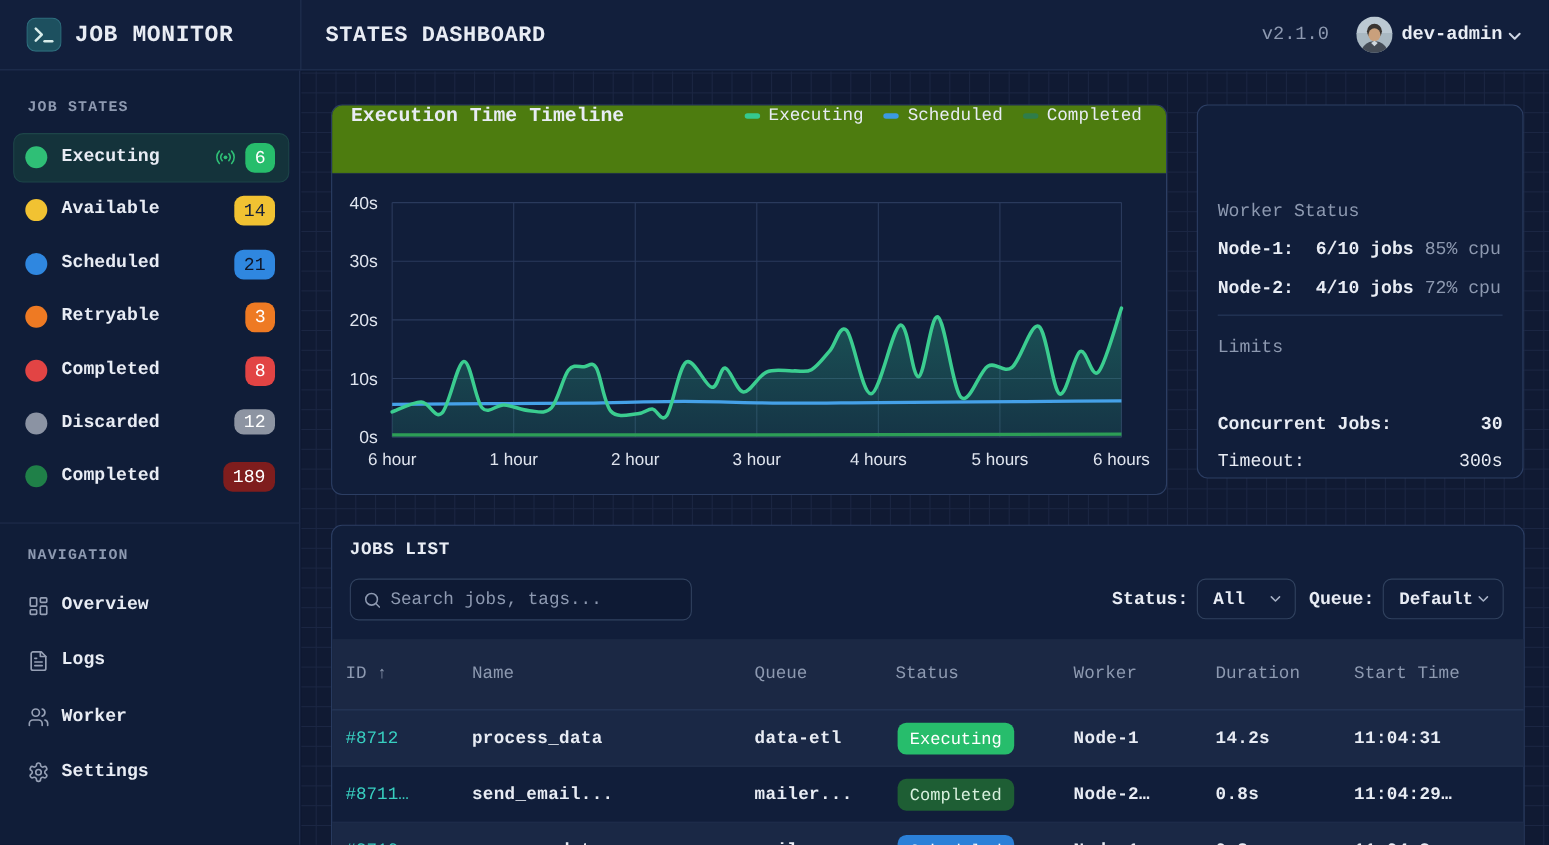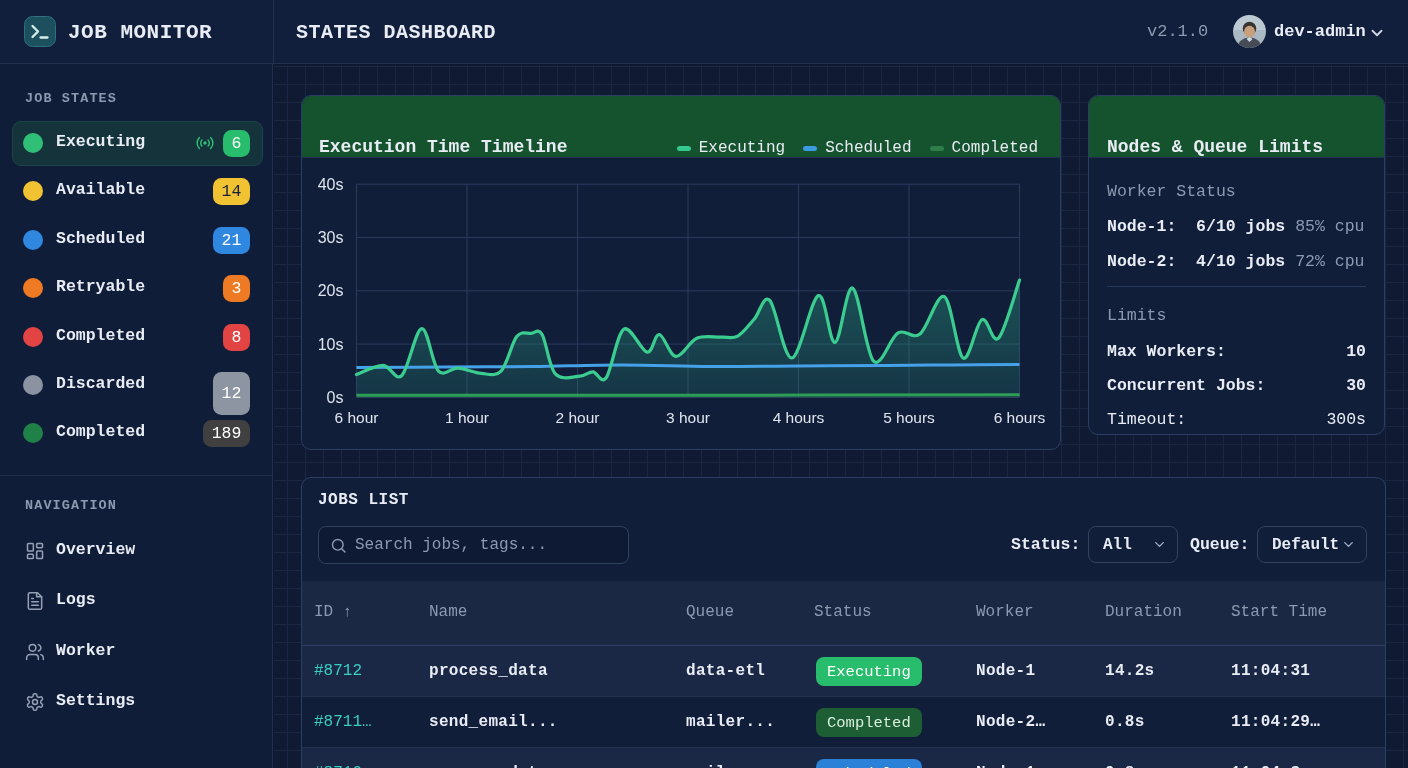--- a/index.html
+++ b/index.html
@@ -2,21 +2,21 @@
 <html><head>
 <meta charset="utf-8">
 <style>
 *{margin:0;padding:0;box-sizing:border-box}
 html,body{width:1408px;height:768px;overflow:hidden;background:#0d1830;font-family:"Liberation Mono",monospace;color:#e8ecf4}
 .abs{position:absolute}
 #topbar{position:absolute;left:0;top:0;width:1408px;height:64px;background:#121f3c;border-bottom:1px solid #223150;z-index:5}
 #sidebar{position:absolute;left:0;top:64px;width:273px;height:704px;background:#101d38;border-right:1px solid #223150;z-index:4}
 #main{position:absolute;left:274px;top:65px;width:1134px;height:703px;background-color:#101a33;background-image:linear-gradient(#1b2643 1px,transparent 1px),linear-gradient(90deg,#1b2643 1px,transparent 1px);background-size:18px 18px;background-position:-5px 1px}
 .card{position:absolute;background:#111e3a;border:1px solid #2c3e63;border-radius:10px}
-.cardhead{position:absolute;left:0;top:0;right:0;height:62px;background:#14532d;border-bottom:1px solid #223150;border-radius:9px 9px 0 0;display:flex;align-items:flex-end}
+.cardhead{position:absolute;left:0;top:0;right:0;height:62px;background:#4d7c0f;border-bottom:1px solid #223150;border-radius:9px 9px 0 0;display:flex;align-items:flex-start}
 .gray{color:#8d99b0}
 .bodybold{font-weight:700;letter-spacing:0.3px}
 .seclabel{color:#8d99b0;font-size:13.5px;letter-spacing:1.1px;font-weight:700}
 </style>
 </head>
 <body>
 <div id="topbar">
   <svg class="abs" style="left:24px;top:16px" width="32" height="31" viewBox="0 0 32 31">
     <rect x="0.5" y="0.5" width="31" height="30" rx="8" fill="#1d505f" stroke="#2e6e7e"></rect>
     <path d="M8.5 10 L14 15.5 L8.5 21" fill="none" stroke="#d8ecea" stroke-width="2.3" stroke-linecap="round" stroke-linejoin="round"></path>
@@ -62,33 +62,33 @@
           <path d="M5.8 16.2a8.8 8.8 0 0 1 0-12.4"></path>
           <path d="M18.2 3.8a8.8 8.8 0 0 1 0 12.4"></path>
         </g>
       </svg>
       <div class="abs" style="left:223px;top:66px;width:27px;height:27px;border-radius:8.5px;background:#27bd6c;color:#fff;font-size:16.5px;font-weight:400;display:flex;align-items:center;justify-content:center">6</div>
       <div class="abs" style="left:23px;top:117.4px;width:20px;height:20px;border-radius:50%;background:#f1c232"></div>
       <div class="abs" style="left:56px;top:116.4px;font-size:16.5px;font-weight:700">Available</div>
       <div class="abs" style="left:213px;top:114.4px;width:37px;height:27px;border-radius:8.5px;background:#f1c232;color:#16203a;font-size:16.5px;font-weight:400;display:flex;align-items:center;justify-content:center">14</div>
       <div class="abs" style="left:23px;top:165.8px;width:20px;height:20px;border-radius:50%;background:#2f87e0"></div>
       <div class="abs" style="left:56px;top:164.8px;font-size:16.5px;font-weight:700">Scheduled</div>
-      <div class="abs" style="left:213px;top:162.8px;width:37px;height:27px;border-radius:8.5px;background:#2f87e0;color:#ffffff;font-size:16.5px;font-weight:400;display:flex;align-items:center;justify-content:center">21</div>
+      <div class="abs" style="left:213px;top:162.8px;width:37px;height:27px;border-radius:8.5px;background:#2f87e0;color:#0f172a;font-size:16.5px;font-weight:400;display:flex;align-items:center;justify-content:center">21</div>
       <div class="abs" style="left:23px;top:214.2px;width:20px;height:20px;border-radius:50%;background:#ee7a23"></div>
       <div class="abs" style="left:56px;top:213.2px;font-size:16.5px;font-weight:700">Retryable</div>
       <div class="abs" style="left:223px;top:211.2px;width:27px;height:27px;border-radius:8.5px;background:#ee7a23;color:#fff;font-size:16.5px;font-weight:400;display:flex;align-items:center;justify-content:center">3</div>
       <div class="abs" style="left:23px;top:262.6px;width:20px;height:20px;border-radius:50%;background:#e24444"></div>
       <div class="abs" style="left:56px;top:261.6px;font-size:16.5px;font-weight:700">Completed</div>
       <div class="abs" style="left:223px;top:259.6px;width:27px;height:27px;border-radius:8.5px;background:#e24444;color:#fff;font-size:16.5px;font-weight:400;display:flex;align-items:center;justify-content:center">8</div>
       <div class="abs" style="left:23px;top:311px;width:20px;height:20px;border-radius:50%;background:#8b93a3"></div>
       <div class="abs" style="left:56px;top:310px;font-size:16.5px;font-weight:700">Discarded</div>
-      <div class="abs" style="left:213px;top:308px;width:37px;height:43px;border-radius:8.5px;background:#8d94a2;color:#fff;font-size:16.5px;font-weight:400;display:flex;align-items:center;justify-content:center">12</div>
+      <div class="abs" style="left:213px;top:308px;width:37px;height:23px;border-radius:8.5px;background:#8d94a2;color:#fff;font-size:16.5px;font-weight:400;display:flex;align-items:center;justify-content:center">12</div>
       <div class="abs" style="left:23px;top:359.4px;width:20px;height:20px;border-radius:50%;background:#1f8048"></div>
       <div class="abs" style="left:56px;top:358.4px;font-size:16.5px;font-weight:700">Completed</div>
-      <div class="abs" style="left:203px;top:356.4px;width:47px;height:27px;border-radius:8.5px;background:#404040;color:#fff;font-size:16.5px;font-weight:400;display:flex;align-items:center;justify-content:center">189</div>
+      <div class="abs" style="left:203px;top:356.4px;width:47px;height:27px;border-radius:8.5px;background:#7f1d1d;color:#fff;font-size:16.5px;font-weight:400;display:flex;align-items:center;justify-content:center">189</div>
     </div>
   <div class="abs" style="left:0;top:411px;width:273px;height:1px;background:#1e2c4b"></div>
   <div class="abs seclabel" style="left:25px;top:434px">NAVIGATION</div>
   <div id="navrows">
       <svg class="abs" style="left:25px;top:477px" width="20" height="20" viewBox="0 0 24 24">
         <g fill="none" stroke="#96a0b5" stroke-width="1.8" stroke-linecap="round" stroke-linejoin="round">
           <rect x="3" y="3" width="7" height="9" rx="1"></rect>
           <rect x="14" y="3" width="7" height="5" rx="1"></rect>
           <rect x="14" y="12" width="7" height="9" rx="1"></rect>
           <rect x="3" y="16" width="7" height="5" rx="1"></rect>
@@ -170,32 +170,25 @@
         <text x="165" y="264" text-anchor="middle" font-family="Liberation Sans, sans-serif" font-size="15.5" fill="#dfe4ee">1 hour</text>
         <text x="275.5" y="264" text-anchor="middle" font-family="Liberation Sans, sans-serif" font-size="15.5" fill="#dfe4ee">2 hour</text>
         <text x="386" y="264" text-anchor="middle" font-family="Liberation Sans, sans-serif" font-size="15.5" fill="#dfe4ee">3 hour</text>
         <text x="496.5" y="264" text-anchor="middle" font-family="Liberation Sans, sans-serif" font-size="15.5" fill="#dfe4ee">4 hours</text>
         <text x="607" y="264" text-anchor="middle" font-family="Liberation Sans, sans-serif" font-size="15.5" fill="#dfe4ee">5 hours</text>
         <text x="717.5" y="264" text-anchor="middle" font-family="Liberation Sans, sans-serif" font-size="15.5" fill="#dfe4ee">6 hours</text>
       </svg>
   </div>
 
   <div class="card" style="left:814px;top:30px;width:297px;height:340px">
-    <div class="cardhead">
-        <div style="margin-left:18px;font-size:18px;font-weight:700">Nodes &amp; Queue Limits</div>
-      </div>
     <div class="abs gray" style="left:18px;top:86px;font-size:16.5px">Worker Status</div>
     <div class="abs" style="left:18px;top:121px;font-size:16.5px;font-weight:700">Node‑1:&nbsp;&nbsp;6/10 jobs <span class="gray" style="font-weight:400">85% cpu</span></div>
     <div class="abs" style="left:18px;top:156px;font-size:16.5px;font-weight:700">Node‑2:&nbsp;&nbsp;4/10 jobs <span class="gray" style="font-weight:400">72% cpu</span></div>
     <div class="abs" style="left:18px;top:190px;width:259px;height:1px;background:#27395c"></div>
     <div class="abs gray" style="left:18px;top:210px;font-size:16.5px">Limits</div>
-    <div class="abs" style="left:18px;top:246px;width:259px;font-size:16.5px;font-weight:700;display:flex;justify-content:space-between">
-        <span>Max Workers:</span>
-        <span>10</span>
-      </div>
     <div class="abs" style="left:18px;top:280px;width:259px;font-size:16.5px;font-weight:700;display:flex;justify-content:space-between">
         <span>Concurrent Jobs:</span>
         <span>30</span>
       </div>
     <div class="abs" style="left:18px;top:314px;width:259px;font-size:16.5px;font-weight:400;display:flex;justify-content:space-between">
         <span>Timeout:</span>
         <span>300s</span>
       </div>
   </div>
 

